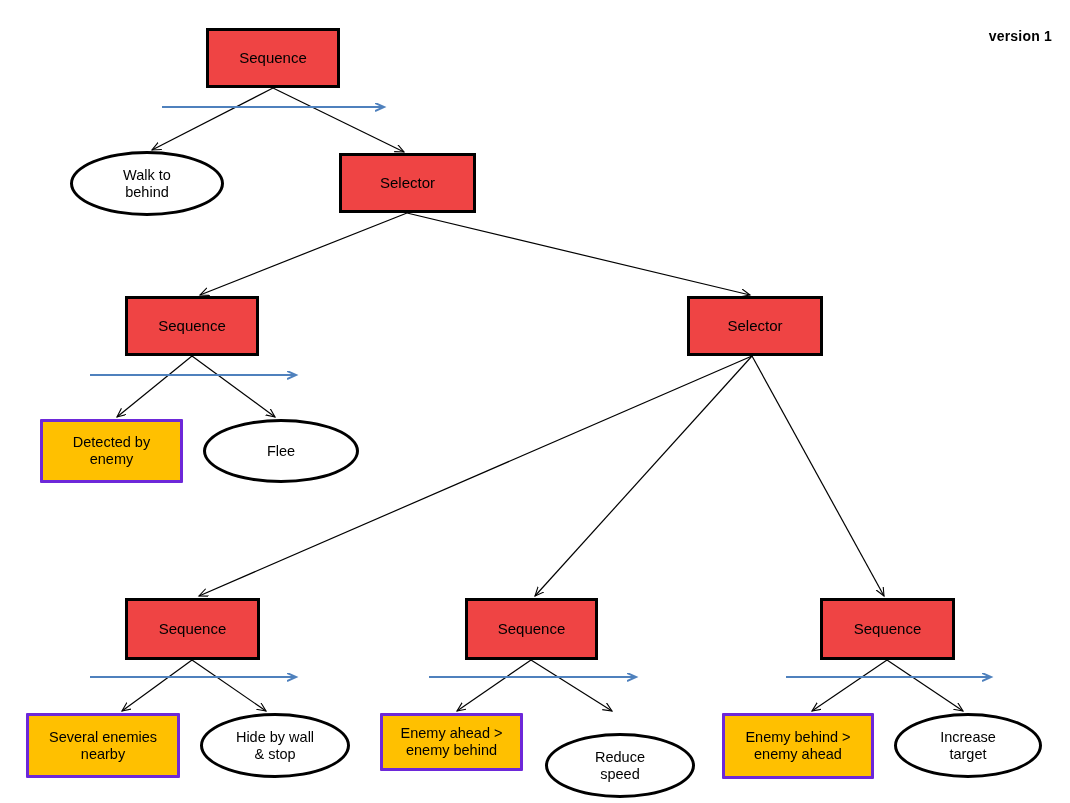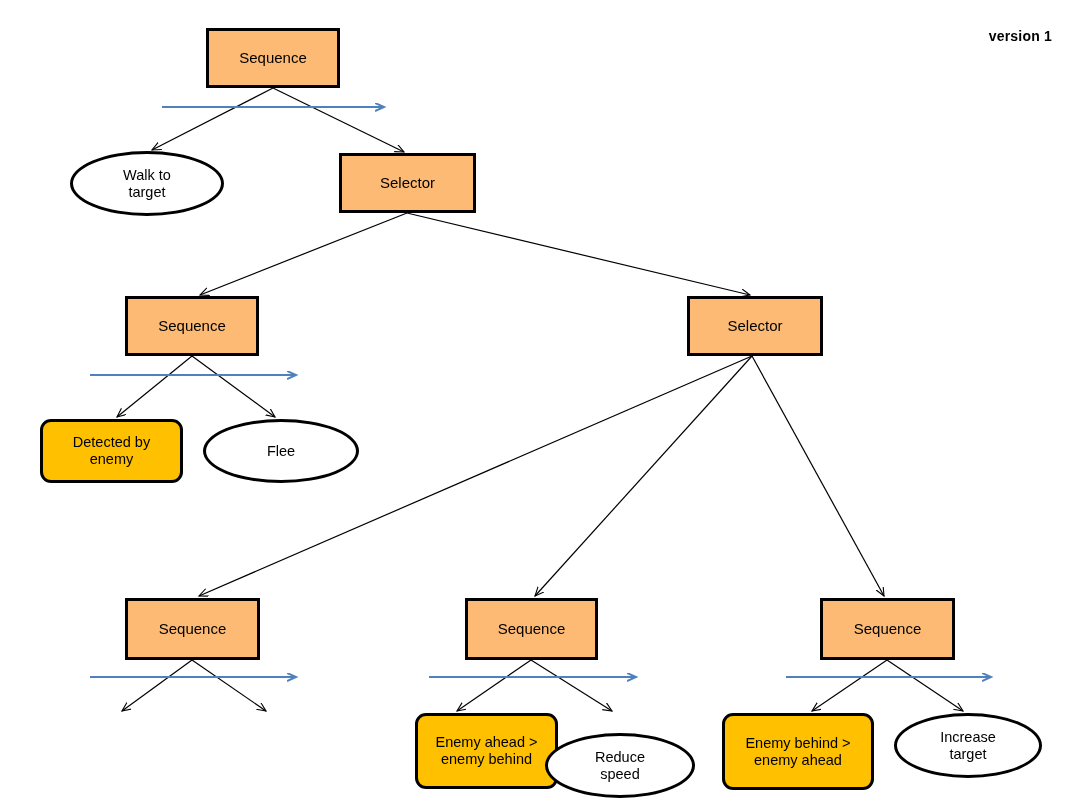--- a/index.html
+++ b/index.html
@@ -30,34 +30,34 @@
     position: absolute;
     box-sizing: border-box;
     display: flex;
     align-items: center;
     justify-content: center;
     text-align: center;
     color: #000000;
     line-height: 1.15;
   }
   .node-composite {
-    background: #fdba74;
+    background: #ef4444;
     border: 3px solid #000000;
     font-size: 15px;
   }
   .node-action {
     background: #ffffff;
     border: 3px solid #000000;
     border-radius: 50%;
     font-size: 14.5px;
   }
   .node-condition {
     background: #ffc000;
-    border: 3px solid #000000;
-    border-radius: 11px;
+    border: 3px solid #6d28d9;
+    border-radius: 1px;
     font-size: 14.5px;
   }
   .node-label {
     display: block;
     padding: 0 6px;
     white-space: pre-line;
   }
   .version-tag {
     position: absolute;
     font-size: 14px;
@@ -105,21 +105,21 @@
         <line x1="786" y1="677" x2="991" y2="677" stroke="#4f81bd" stroke-width="2.2" marker-end="url(#arrow-blue)"></line>
       </g>
   </svg>
 
   <div class="node node-composite" style="left: 206px; top: 28px; width: 134px; height: 60px;">
     <span class="node-label">Sequence</span>
   </div>
 
   <div class="node node-action" style="left: 70px; top: 151px; width: 154px; height: 65px;">
     <span class="node-label">Walk to
-target</span>
+behind</span>
   </div>
 
   <div class="node node-composite" style="left: 339px; top: 153px; width: 137px; height: 60px;">
     <span class="node-label">Selector</span>
   </div>
 
   <div class="node node-composite" style="left: 125px; top: 296px; width: 134px; height: 60px;">
     <span class="node-label">Sequence</span>
   </div>
 
@@ -133,41 +133,49 @@
   </div>
 
   <div class="node node-composite" style="left: 687px; top: 296px; width: 136px; height: 60px;">
     <span class="node-label">Selector</span>
   </div>
 
   <div class="node node-composite" style="left: 125px; top: 598px; width: 135px; height: 62px;">
     <span class="node-label">Sequence</span>
   </div>
 
+  <div class="node node-condition" style="left: 26px; top: 713px; width: 154px; height: 65px;">
+    <span class="node-label">Several enemies
+nearby</span>
+  </div>
 
+  <div class="node node-action" style="left: 200px; top: 713px; width: 150px; height: 65px;">
+    <span class="node-label">Hide by wall
+&amp; stop</span>
+  </div>
 
   <div class="node node-composite" style="left: 465px; top: 598px; width: 133px; height: 62px;">
     <span class="node-label">Sequence</span>
   </div>
 
-  <div class="node node-condition" style="left: 380px; top: 713px; width: 143px; height: 76px; margin-left: 35px;">
+  <div class="node node-condition" style="left: 380px; top: 713px; width: 143px; height: 58px;">
     <span class="node-label">Enemy ahead &gt;
 enemy behind</span>
   </div>
 
   <div class="node node-action" style="left: 545px; top: 733px; width: 150px; height: 65px;">
     <span class="node-label">Reduce
 speed</span>
   </div>
 
   <div class="node node-composite" style="left: 820px; top: 598px; width: 135px; height: 62px;">
     <span class="node-label">Sequence</span>
   </div>
 
-  <div class="node node-condition" style="left: 722px; top: 713px; width: 152px; height: 77px;">
+  <div class="node node-condition" style="left: 722px; top: 713px; width: 152px; height: 66px;">
     <span class="node-label">Enemy behind &gt;
 enemy ahead</span>
   </div>
 
   <div class="node node-action" style="left: 894px; top: 713px; width: 148px; height: 65px;">
     <span class="node-label">Increase
 target</span>
   </div>
 
   <div class="version-tag" style="right:18px; top:28px;">version 1</div>

